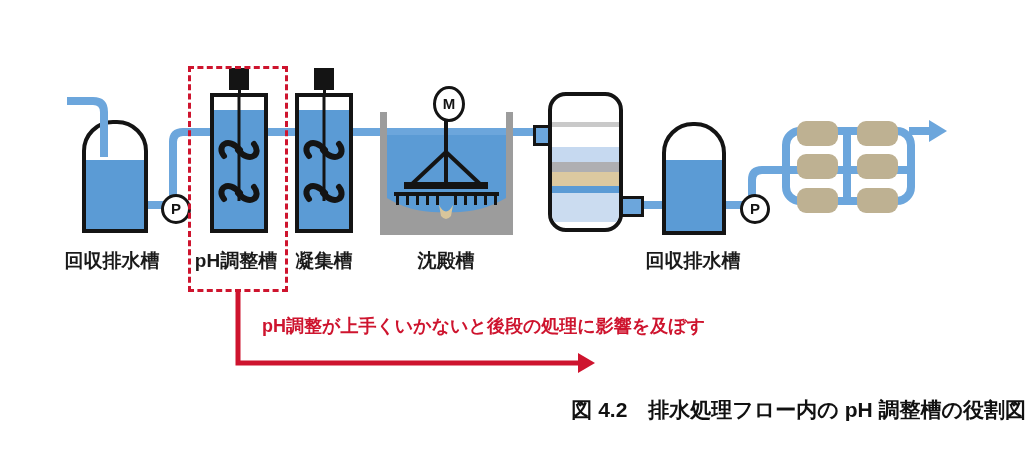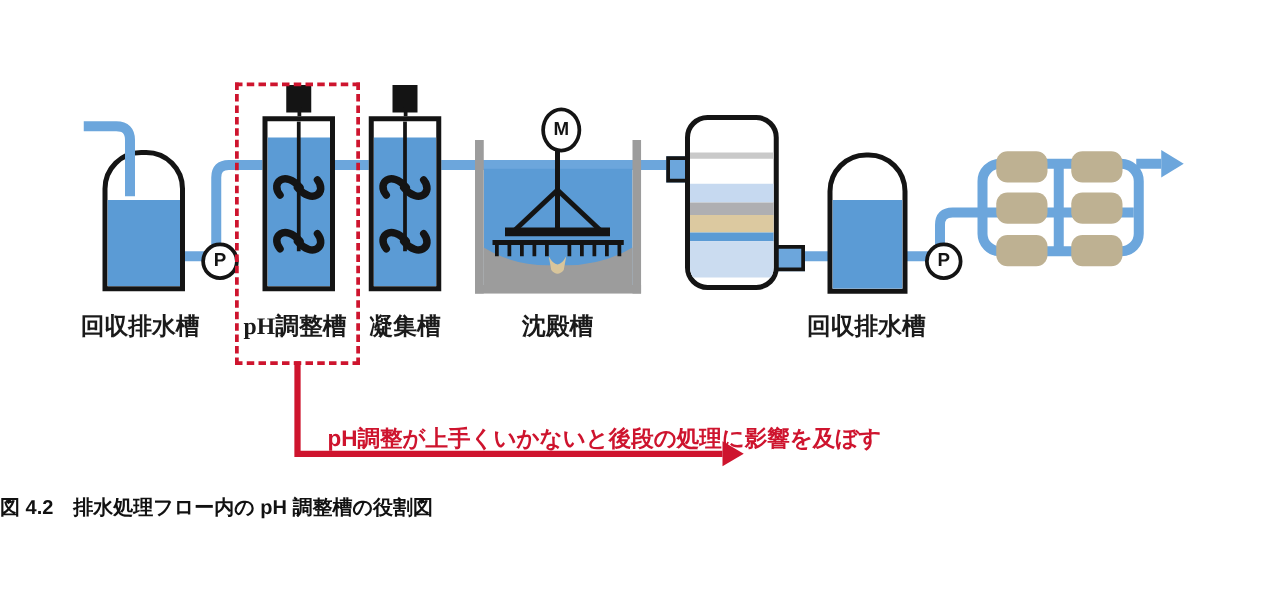--- a/index.html
+++ b/index.html
@@ -27,21 +27,21 @@
   .filter-vessel{border:4px solid #141414;border-radius:18px;background:#fff;overflow:hidden;z-index:2;}
   .filter-layer{position:absolute;left:0;right:0;}
   .filter-nub{border:3px solid #141414;background:#6CA6DC;z-index:1;}
   
   .ro-module{width:41px;height:25px;border-radius:9px;background:#BEB192;z-index:2;}
   
   .ph-highlight{border:3px dashed #CE142E;z-index:7;}
   
   .stage-label{color:#1a1a1a;font-size:19px;font-weight:bold;text-align:center;z-index:8;white-space:nowrap;}
   .annotation{color:#CE142E;font-size:18px;font-weight:bold;z-index:8;white-space:nowrap;}
-  .caption{left:0;right:0;text-align:left;color:#111;font-size:16px;font-weight:bold;z-index:8;}
+  .caption{left:0;right:0;text-align:right;color:#111;font-size:21px;font-weight:bold;z-index:8;}
   .sediment-svg{z-index:2;}
 </style>
 </head>
 <body>
 
 <div class="canvas">
 
   <svg class="abs svg-under" width="1026" height="473" viewBox="0 0 1026 473">
     <g stroke="#6CA6DC" stroke-width="8" fill="none">
       <path d="M144,205 L166,205"></path>
@@ -147,22 +147,22 @@
 
   <div class="abs ph-highlight" style="left:188px;top:66px;width:94px;height:220px;"></div>
 
   <svg class="abs svg-over" width="1026" height="473" viewBox="0 0 1026 473">
     <path d="M67,101 L93,101 Q104,101 104,112 L104,157" stroke="#6CA6DC" stroke-width="8" fill="none"></path>
     <path d="M238,289 L238,363 L578,363" stroke="#CE142E" stroke-width="5" fill="none"></path>
     <polygon points="578,353 595,363 578,373" fill="#CE142E"></polygon>
   </svg>
 
   <div class="abs stage-label" style="left:52px;top:248px;width:120px;">回収排水槽</div>
-  <div class="abs stage-label" style="left:186px;top:248px;width:100px;font-family:Liberation Serif, serif;">pH調整槽</div>
+  <div class="abs stage-label" style="left:186px;top:248px;width:100px;">pH調整槽</div>
   <div class="abs stage-label" style="left:396px;top:248px;width:100px;">沈殿槽</div>
   <div class="abs stage-label" style="left:274px;top:248px;width:100px;">凝集槽</div>
   <div class="abs stage-label" style="left:633px;top:248px;width:120px;">回収排水槽</div>
 
-  <div class="abs annotation" style="left:262px;top:314px;margin-top:25px;">pH調整が上手くいかないと後段の処理に影響を及ぼす</div>
+  <div class="abs annotation" style="left:262px;top:314px;">pH調整が上手くいかないと後段の処理に影響を及ぼす</div>
 
   <div class="abs caption" style="top:396px;">図 4.2　排水処理フロー内の pH 調整槽の役割図</div>
 
 </div>
 
 </body></html>

